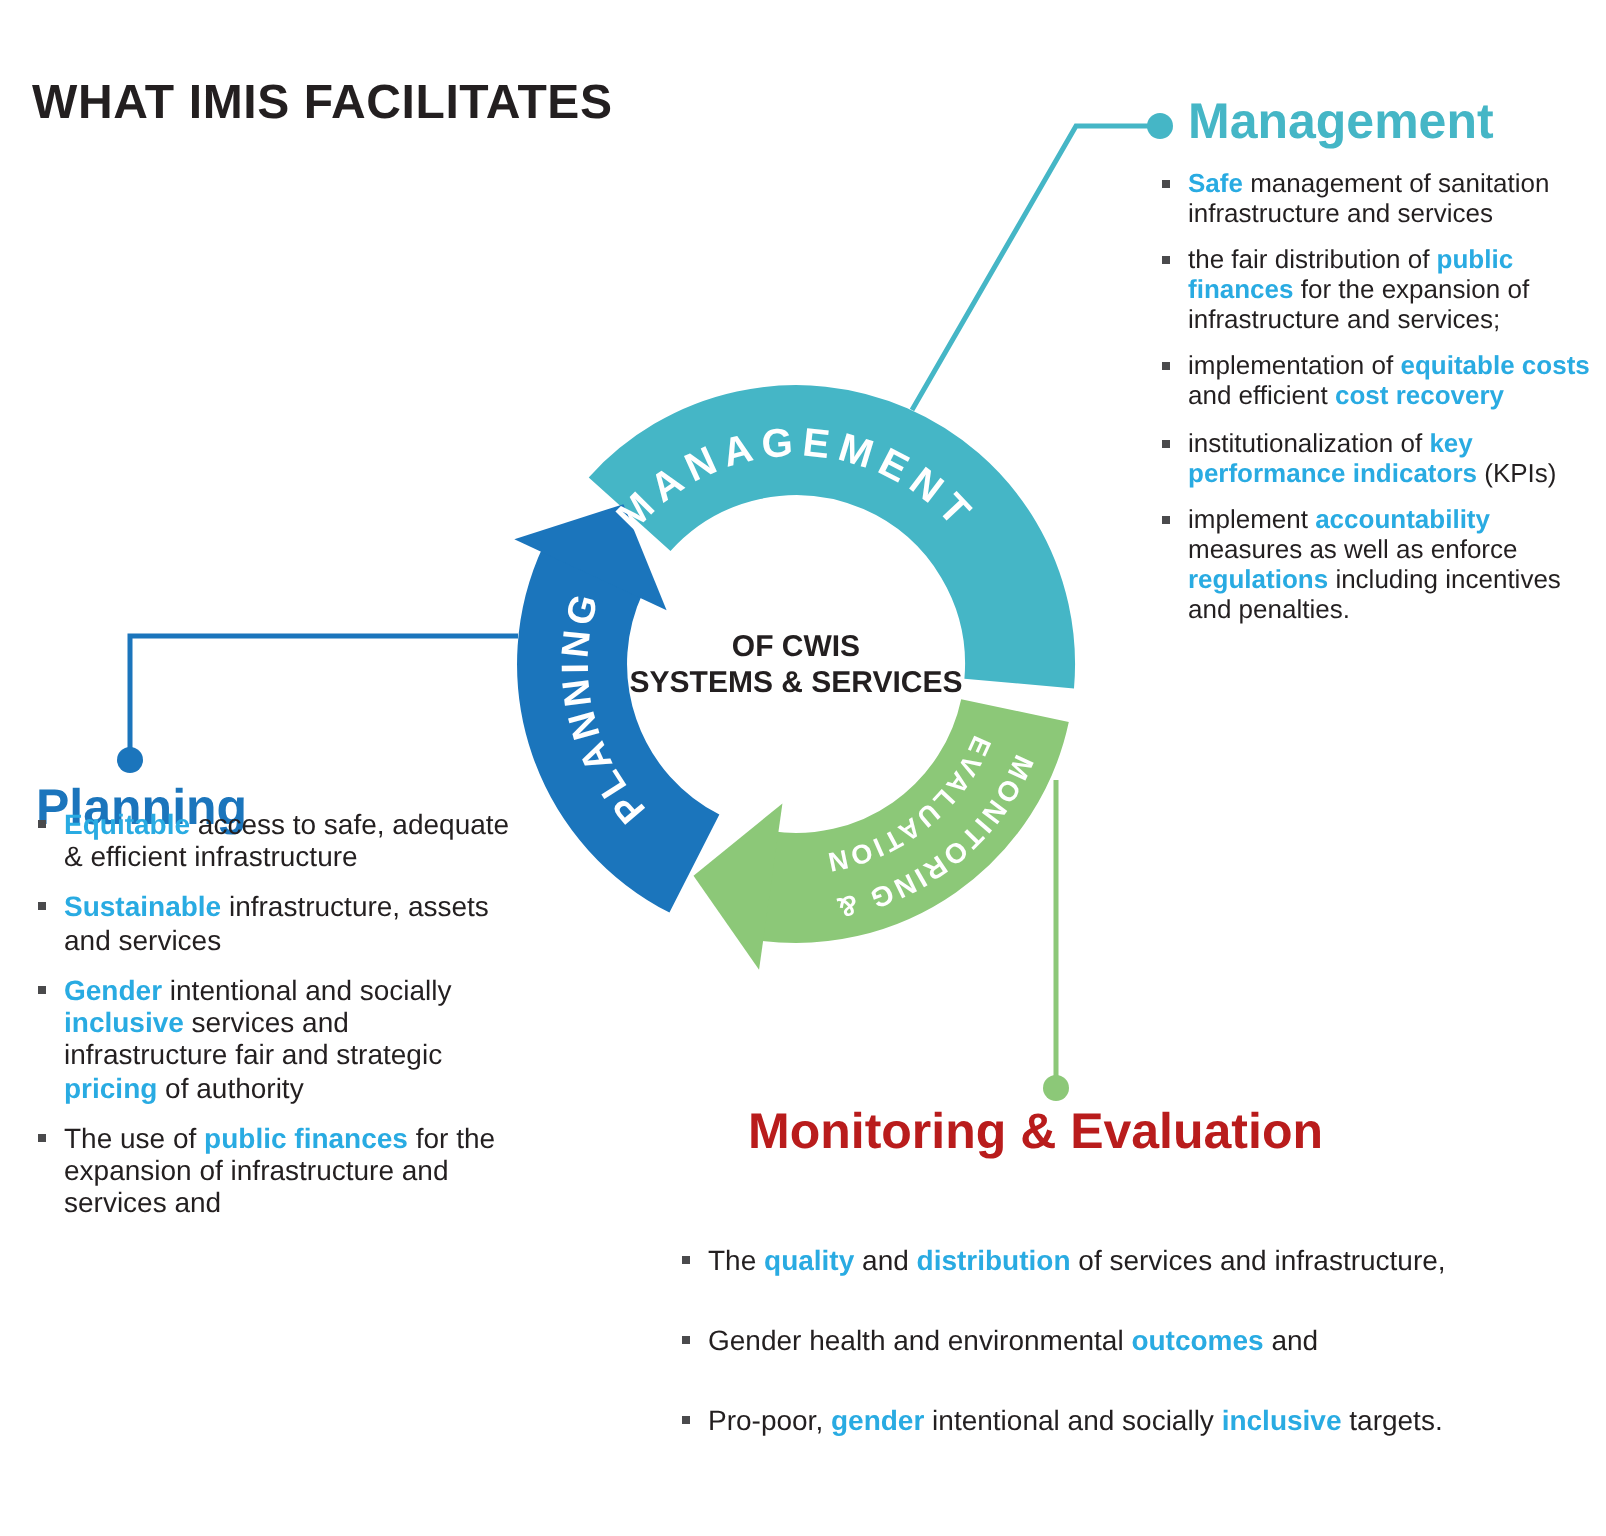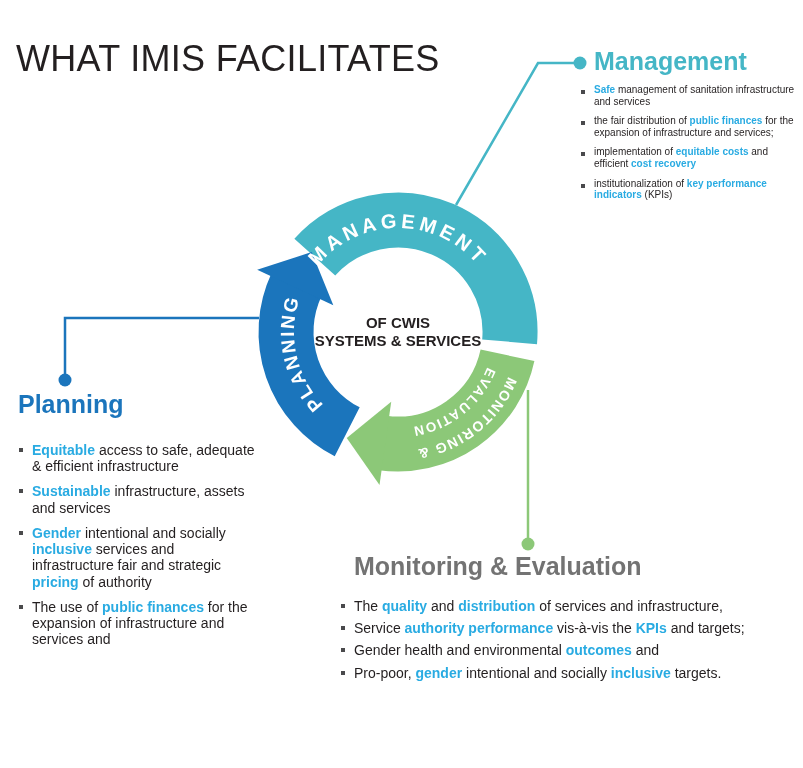--- a/index.html
+++ b/index.html
@@ -3,39 +3,39 @@
 <meta charset="utf-8">
 <style>
   * { margin:0; padding:0; box-sizing:border-box; }
   html,body { background:#ffffff; }
   body {
     width:803px; height:768px; position:relative; overflow:hidden;
     font-family:"Liberation Sans", sans-serif; color:#231f20;
   }
   .page-title {
     position:absolute; left:16px; top:38px;
-    font-size:36px; font-weight:400; letter-spacing:0.3px; color:#231f20;
+    font-size:24px; font-weight:700; letter-spacing:0.3px; color:#231f20;
   }
   .section-heading { position:absolute; font-weight:800; font-size:25px; }
   #mgmt-heading { left:594px; top:47px; color:#45b6c6; }
   #planning-heading { left:18px; top:390px; color:#1b75bc; }
-  #me-heading { left:354px; top:552px; color:#737373; }
+  #me-heading { left:374px; top:552px; color:#b91c1c; }
 
   ul.bullets { list-style:none; position:absolute; }
   ul.bullets li { position:relative; padding-left:14px; line-height:1.16; }
   ul.bullets li::before {
     content:""; position:absolute; left:1px; top:6px;
     width:4px; height:4px; background:#4a4a4c;
   }
-  #mgmt-list  { left:580px; top:84px;  width:221px; font-size:10px; }
+  #mgmt-list  { left:580px; top:84px;  width:221px; font-size:13px; }
   #mgmt-list li { margin-bottom:8px; }
-  #planning-list { left:18px; top:442px; width:240px; font-size:14px; }
+  #planning-list { left:18px; top:404px; width:240px; font-size:14px; }
   #planning-list li { margin-bottom:9px; }
   #me-list { left:340px; top:598px; width:462px; font-size:14px; }
-  #me-list li { margin-bottom:6px; }
+  #me-list li { margin-bottom:6px;margin-top:24px; }
 
   .hl { color:#29abe2; font-weight:700; }
 
   svg.overlay { position:absolute; left:0; top:0; }
   #ring-svg { position:absolute; left:218px; top:147px; }
 </style>
 </head>
 <body>
 
 <svg class="overlay" width="803" height="768" aria-hidden="true">
@@ -86,25 +86,25 @@
 
 <div class="section-heading" id="mgmt-heading">Management</div>
 <div class="section-heading" id="planning-heading">Planning</div>
 <div class="section-heading" id="me-heading">Monitoring &amp; Evaluation</div>
 
 <ul class="bullets" id="mgmt-list">
     <li><span class="hl">Safe</span><span> management of sanitation infrastructure and services</span></li>
     <li><span>the fair distribution of </span><span class="hl">public finances</span><span> for the expansion of infrastructure and services;</span></li>
     <li><span>implementation of </span><span class="hl">equitable costs</span><span> and efficient </span><span class="hl">cost recovery</span></li>
     <li><span>institutionalization of </span><span class="hl">key performance indicators</span><span> (KPIs)</span></li>
+    <li><span>implement </span><span class="hl">accountability</span><span> measures as well as enforce </span><span class="hl">regulations</span><span> including incentives and penalties.</span></li>
   </ul>
 <ul class="bullets" id="planning-list">
     <li><span class="hl">Equitable</span><span> access to safe, adequate &amp; efficient infrastructure</span></li>
     <li><span class="hl">Sustainable</span><span> infrastructure, assets and services</span></li>
     <li><span class="hl">Gender</span><span> intentional and socially </span><span class="hl">inclusive</span><span> services and infrastructure fair and strategic </span><span class="hl">pricing</span><span> of authority</span></li>
     <li><span>The use of </span><span class="hl">public finances</span><span> for the expansion of infrastructure and services and</span></li>
   </ul>
 <ul class="bullets" id="me-list">
     <li><span>The </span><span class="hl">quality</span><span> and </span><span class="hl">distribution</span><span> of services and infrastructure,</span></li>
-    <li><span>Service </span><span class="hl">authority performance</span><span> vis-à-vis the </span><span class="hl">KPIs</span><span> and targets;</span></li>
     <li><span>Gender health and environmental </span><span class="hl">outcomes</span><span> and</span></li>
     <li><span>Pro-poor, </span><span class="hl">gender</span><span> intentional and socially </span><span class="hl">inclusive</span><span> targets.</span></li>
   </ul>
 
 </body></html>

